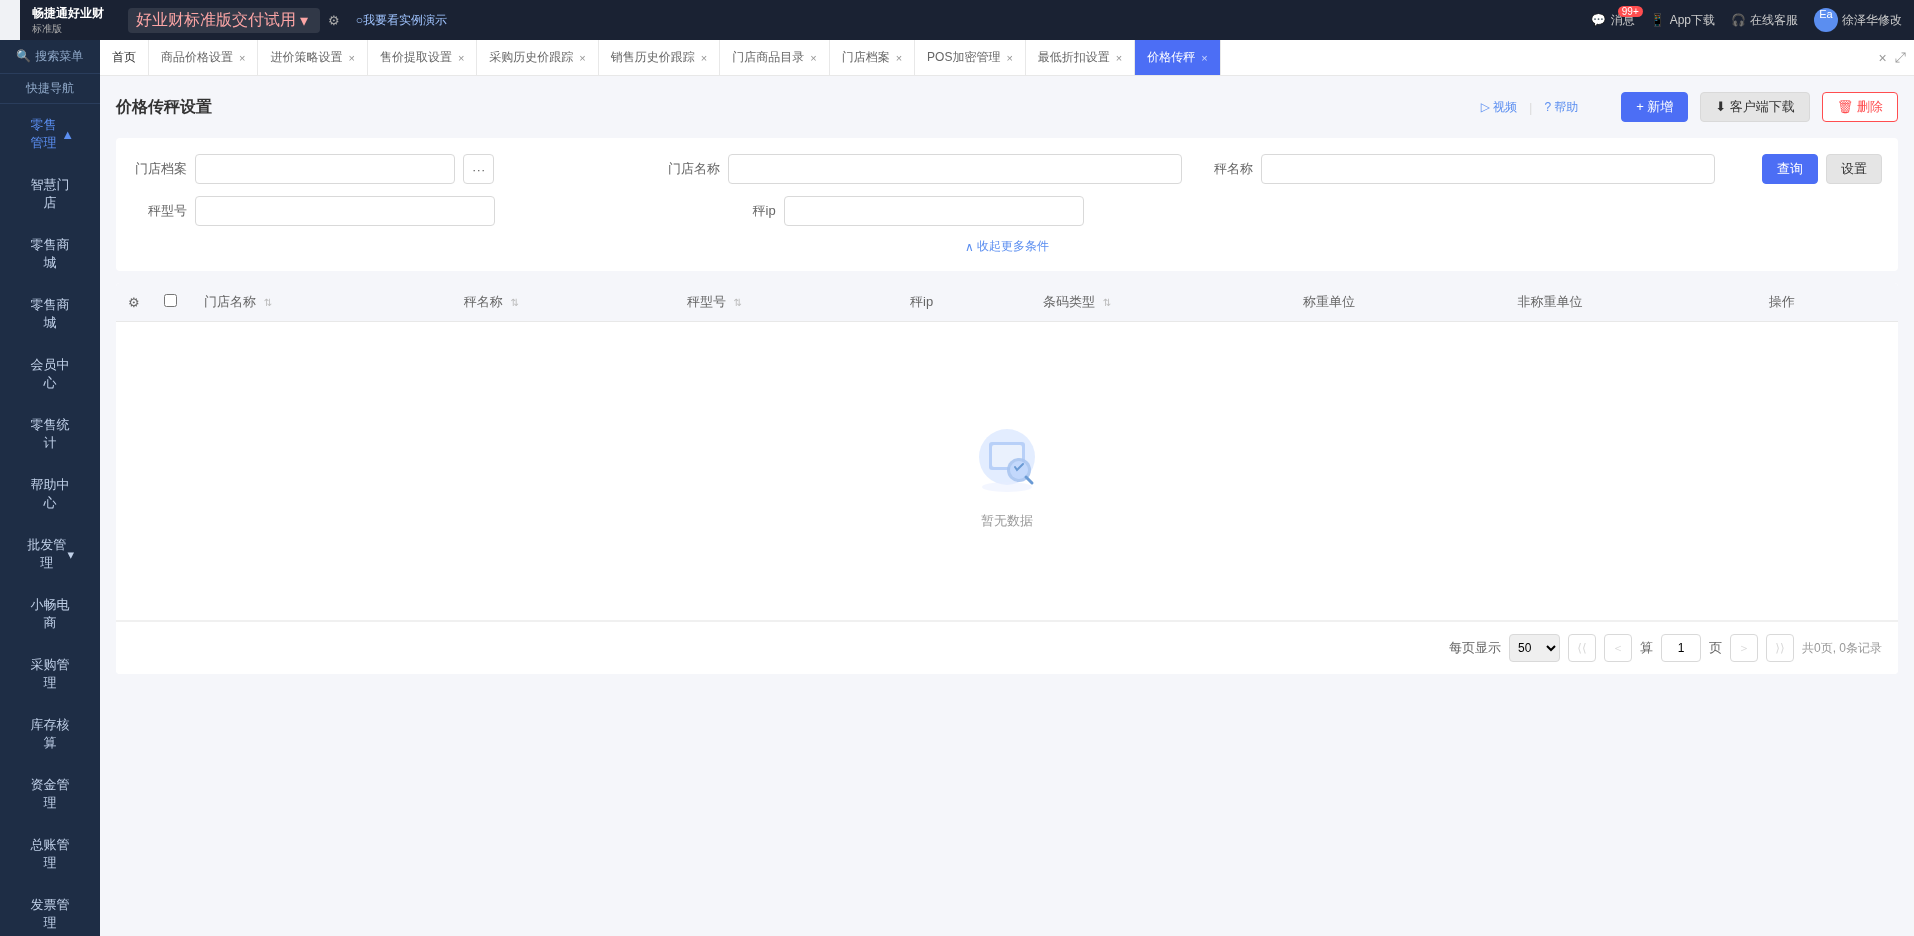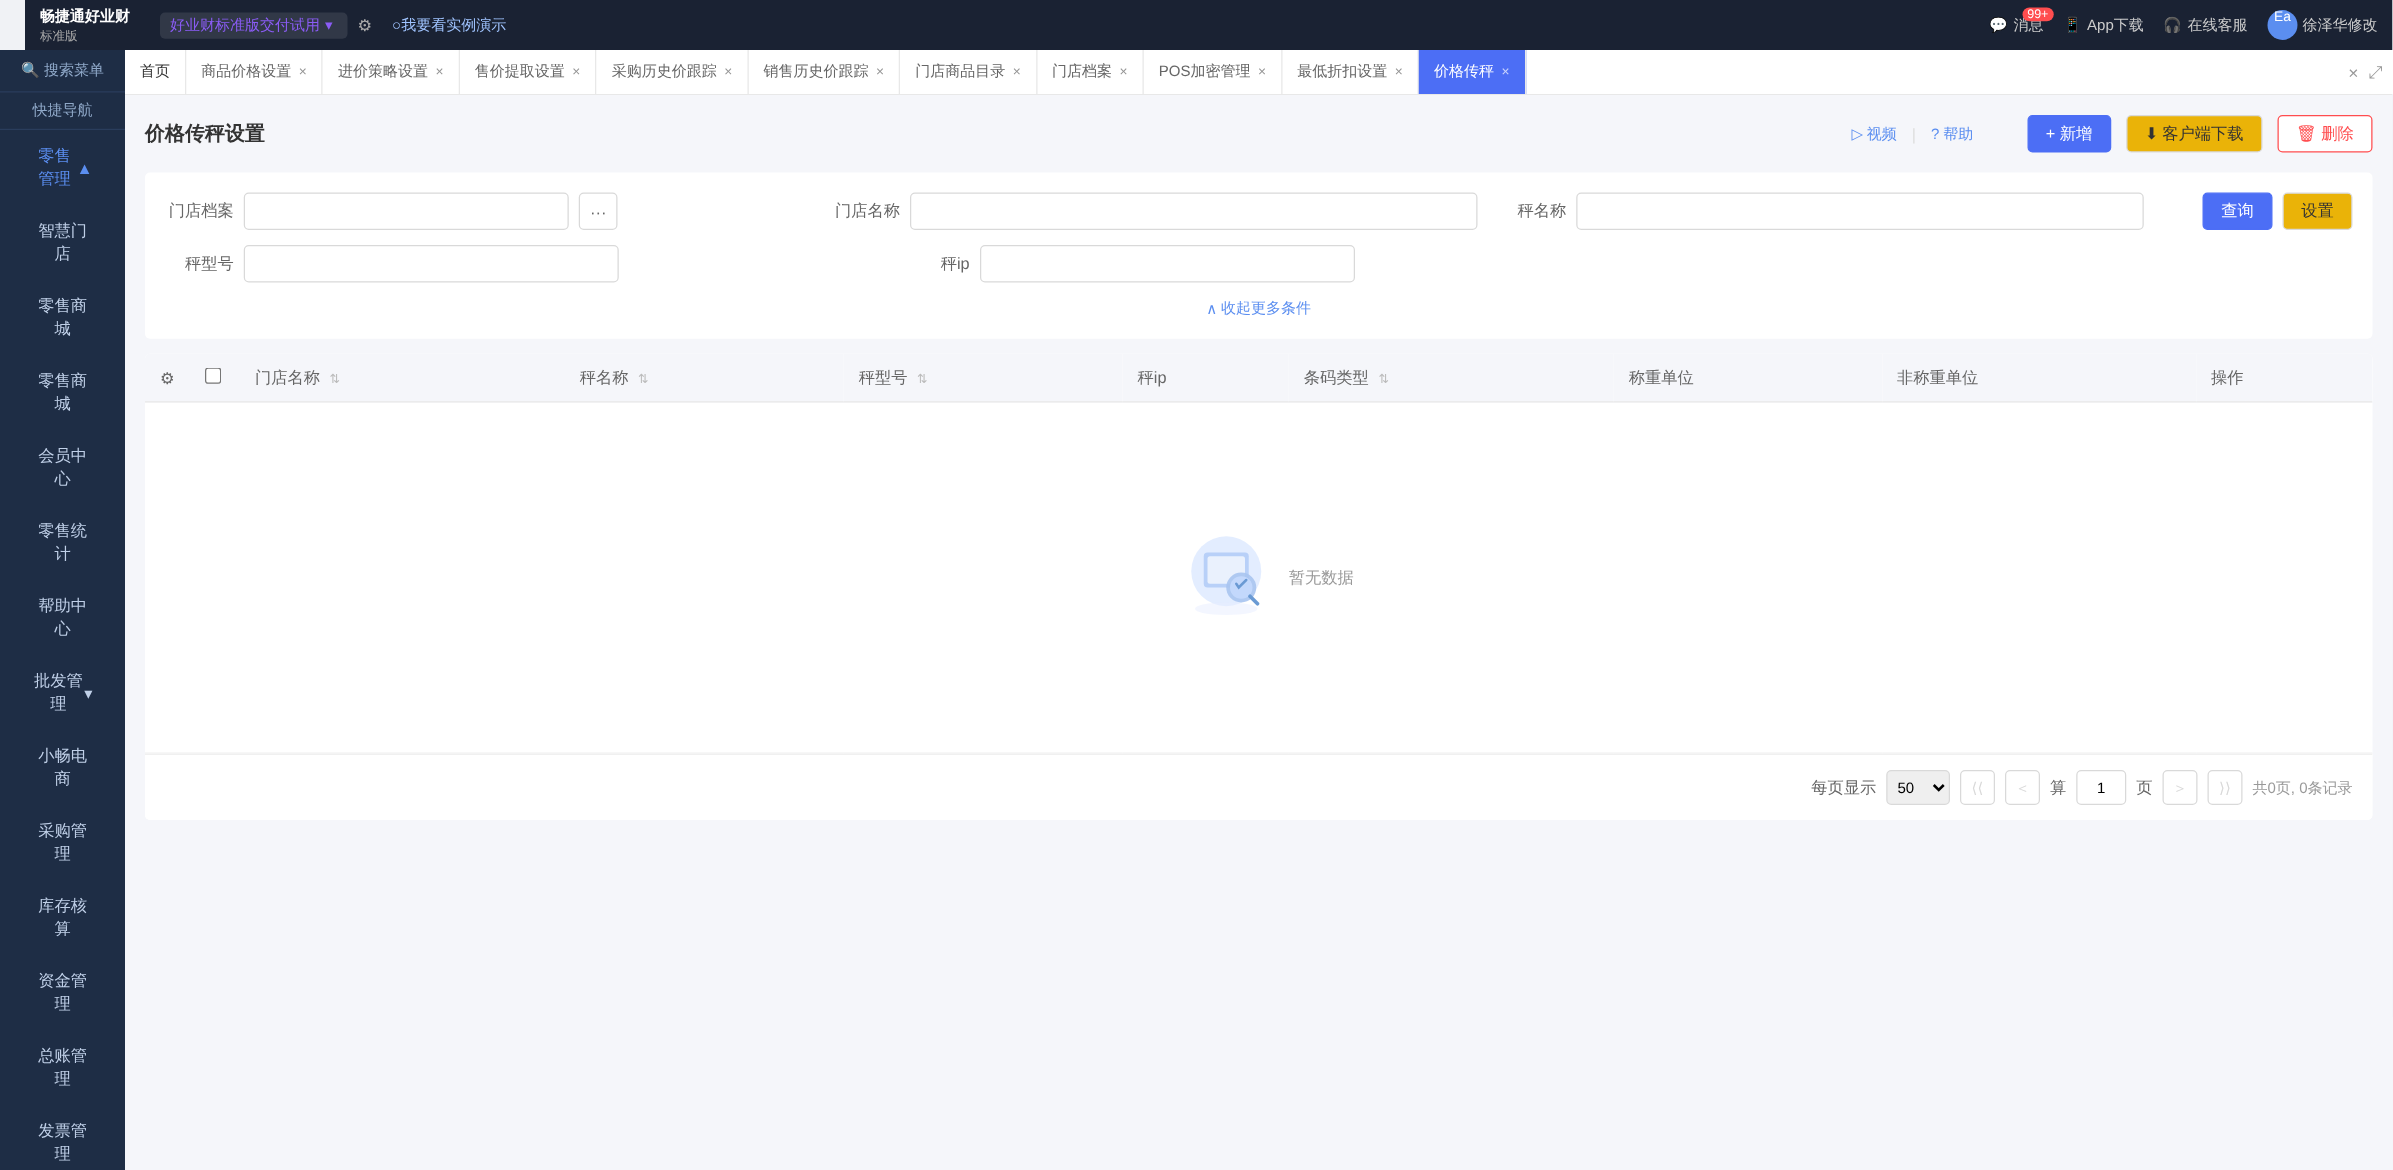--- a/index.html
+++ b/index.html
@@ -4,21 +4,21 @@
   <style>
     * { box-sizing: border-box; margin: 0; padding: 0; }
     body { font-family: 'Microsoft YaHei', Arial, sans-serif; font-size: 13px; background: #f0f2f5; color: #333; overflow: hidden; height: 936px; }
 
     
     .app-container { display: flex; flex-direction: column; height: 936px; }
     .top-bar { display: flex; align-items: center; background: #1a2233; height: 40px; padding: 0 12px; flex-shrink: 0; margin-left: 20px; }
     .logo-area { display: flex; flex-direction: column; color: #fff; font-size: 11px; margin-right: 16px; min-width: 80px; }
     .logo-title { font-size: 12px; font-weight: bold; color: #fff; }
     .logo-sub { font-size: 10px; color: #aaa; }
-    .version-selector { display: flex; align-items: center; background: rgba(255,255,255,0.1); border-radius: 4px; padding: 2px 8px; color: #8b5cf6; font-size: 12px; cursor: pointer; margin-right: 8px; }
+    .version-selector { display: flex; align-items: center; background: rgba(255,255,255,0.1); border-radius: 4px; padding: 2px 8px; color: #fca5a5; font-size: 16px; cursor: pointer; margin-right: 8px; }
     .version-selector span { margin-right: 4px; }
     .settings-btn { color: #aaa; margin-right: 16px; cursor: pointer; }
     .demo-btn { display: flex; align-items: center; color: #a0c4ff; font-size: 12px; cursor: pointer; margin-right: auto; }
     .top-right { display: flex; align-items: center; gap: 16px; }
     .top-right-item { display: flex; align-items: center; color: #ccc; font-size: 12px; cursor: pointer; gap: 4px; position: relative; }
     .badge { background: #ff4d4f; color: #fff; font-size: 10px; border-radius: 10px; padding: 0 4px; position: absolute; top: -6px; right: -8px; }
     .user-avatar { width: 24px; height: 24px; border-radius: 50%; background: #5b8ef0; display: flex; justify-content: center; color: #fff; font-size: 11px; }
 
     
     .main-layout { display: flex; flex: 1; overflow: hidden; }
@@ -50,42 +50,42 @@
     .page-content { flex: 1; overflow-y: auto; padding: 16px; background: #f5f6fa; }
 
     
     .page-header { display: flex; align-items: center; justify-content: space-between; margin-bottom: 16px; }
     .page-title { font-size: 16px; font-weight: 600; color: #333; }
     .page-actions { display: flex; align-items: center; gap: 12px; }
     .action-link { color: #5b8ef0; font-size: 12px; cursor: pointer; display: flex; align-items: center; gap: 3px; }
     .divider-v { color: #ddd; }
     .btn { padding: 5px 14px; border-radius: 4px; font-size: 13px; cursor: pointer; border: 1px solid transparent; display: flex; align-items: center; gap: 4px; }
     .btn-primary { background: #4c6ef5; color: #fff; border-color: #4c6ef5; margin-left: 31px; }
-    .btn-default { background: #eab308; color: #333; border-color: #d9d9d9; font-family: Liberation Serif, serif; }
+    .btn-default { background: #e5e5e5; color: #333; border-color: #d9d9d9; }
     .btn-danger { background: #fff; color: #ff4d4f; border-color: #ff4d4f; }
 
     
     .search-form { background: #fff; border-radius: 4px; padding: 16px; margin-bottom: 12px; }
     .form-row { display: flex; align-items: center; gap: 16px; margin-bottom: 12px; }
     .form-item { display: flex; align-items: center; gap: 8px; flex: 1; }
     .form-label { color: #666; font-size: 13px; white-space: nowrap; min-width: 55px; text-align: right; }
     .form-input { flex: 1; height: 30px; border: 1px solid #d9d9d9; border-radius: 4px; padding: 0 8px; font-size: 13px; color: #333; outline: none; }
     .ellipsis-btn { padding: 0 8px; height: 30px; border: 1px solid #d9d9d9; border-radius: 4px; background: #fff; cursor: pointer; color: #666; }
     .collapse-row { display: flex; justify-content: center; }
     .collapse-btn { color: #5b8ef0; font-size: 12px; cursor: pointer; display: flex; align-items: center; gap: 3px; background: none; border: none; }
 
     
     .table-wrapper { background: #fff; border-radius: 4px; overflow: hidden; }
     .table { width: 100%; border-collapse: collapse; }
     .table th { background: #f5f6fa; padding: 10px 12px; text-align: left; font-size: 13px; color: #666; font-weight: 500; border-bottom: 1px solid #e8e8e8; white-space: nowrap; }
     .table td { padding: 10px 12px; font-size: 13px; color: #333; border-bottom: 1px solid #f0f0f0; }
     .table th .sort-icon { color: #bbb; margin-left: 4px; font-size: 10px; }
     .checkbox-cell { width: 40px; text-align: center; }
     .settings-cell { width: 36px; text-align: center; }
-    .empty-state { display: flex; flex-direction: row; align-items: center; justify-content: center; padding: 80px 0; }
+    .empty-state { display: flex; flex-direction: column; align-items: center; justify-content: center; padding: 80px 0; }
     .empty-text { color: #999; font-size: 13px; }
 
     
     .pagination-bar { display: flex; align-items: center; justify-content: flex-end; padding: 12px 16px; background: #fff; border-top: 1px solid #f0f0f0; gap: 8px; font-size: 13px; color: #666; }
     .page-size-select { height: 28px; border: 1px solid #d9d9d9; border-radius: 4px; padding: 0 4px; font-size: 12px; }
     .page-btn { width: 28px; height: 28px; border: 1px solid #d9d9d9; border-radius: 4px; background: #fff; cursor: pointer; display: flex; align-items: center; justify-content: center; font-size: 12px; color: #666; }
     .page-btn:disabled { color: #d9d9d9; cursor: not-allowed; }
     .page-input { width: 40px; height: 28px; border: 1px solid #d9d9d9; border-radius: 4px; text-align: center; font-size: 12px; }
     .page-total { color: #999; font-size: 12px; }
 

